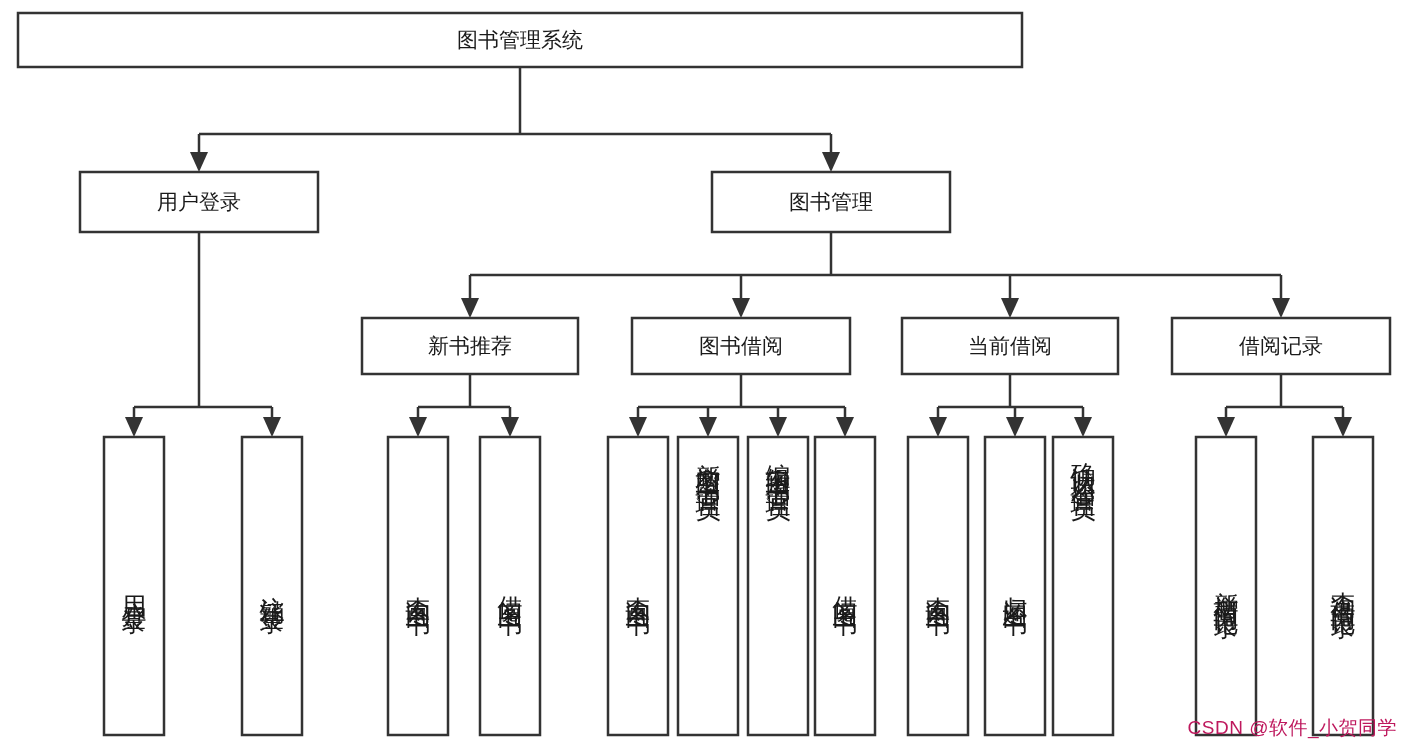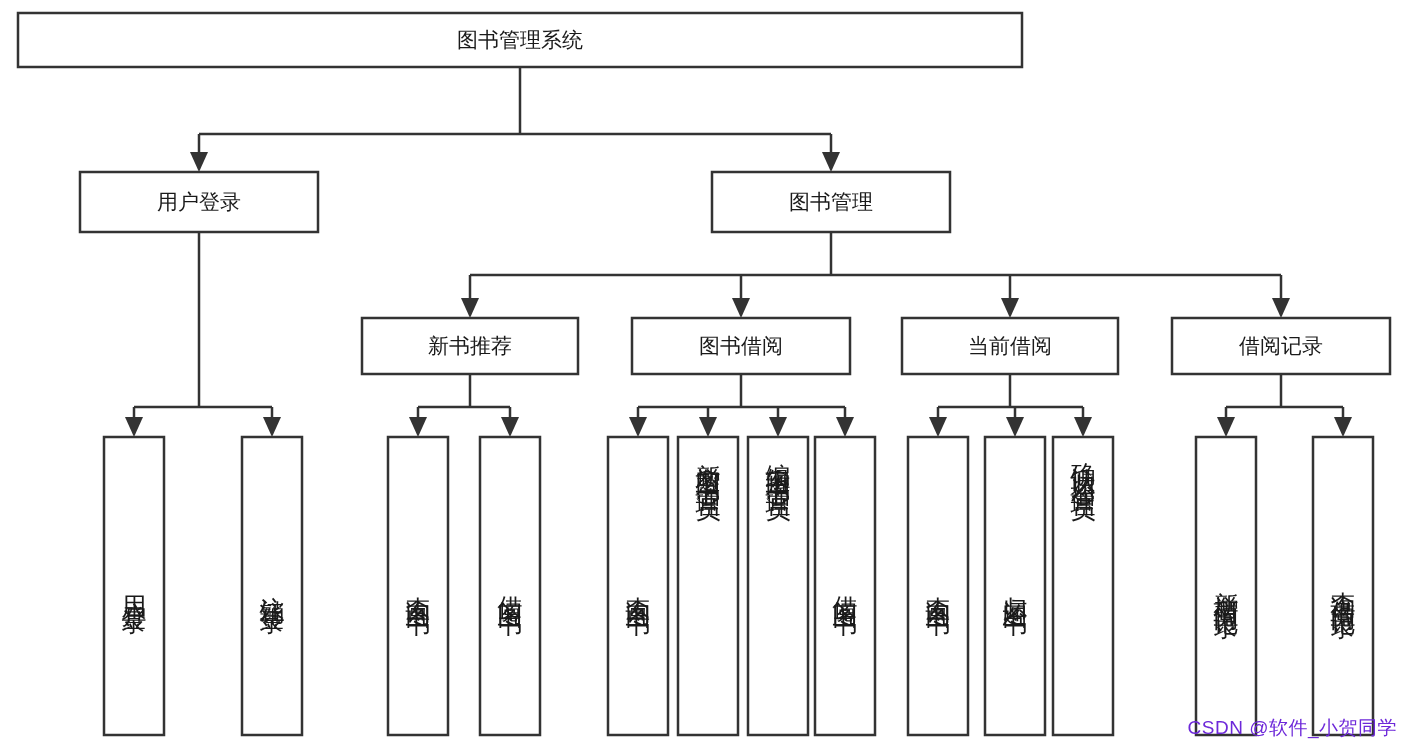--- a/index.html
+++ b/index.html
@@ -54,21 +54,21 @@
     white-space: nowrap;
     text-align: center;
     pointer-events: none;
   }
   .watermark {
     position: absolute;
     right: 8px;
     bottom: 6px;
     font-family: "Liberation Sans", "DejaVu Sans", sans-serif;
     font-size: 19px;
-    color: #6d28d9;
+    color: #be185d;
     white-space: nowrap;
     letter-spacing: 0.5px;
   }
 </style>
 </head>
 <body>
 
 <div id="diagram-root">
 
   <svg id="diagram-svg" width="1405" height="747" viewBox="0 0 1405 747">

